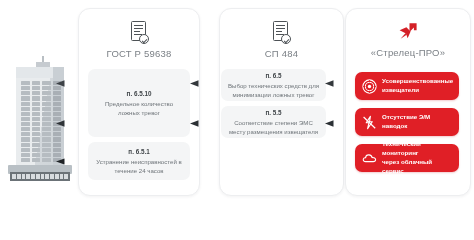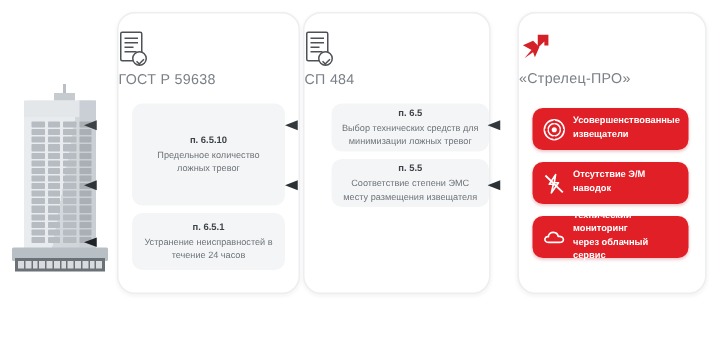--- a/index.html
+++ b/index.html
@@ -68,26 +68,26 @@
 
   
   .panel {
     position: absolute; top: 8px; height: 188px;
     background: #ffffff;
     border: 1px solid #edeef0;
     border-radius: 12px;
     box-shadow: 0 1px 3px rgba(30,36,44,.06);
   }
   #panel-gost { left: 78px;  width: 122px; }
-  #panel-sp   { left: 202px; width: 125px; }
+  #panel-sp   { left: 219px; width: 125px; }
   #panel-str  { left: 345px; width: 126px; }
 
   .panel-head {
     position: absolute; left: 0; right: 0; top: 12px;
-    display: flex; flex-direction: column; align-items: flex-start; gap: 4px;
+    display: flex; flex-direction: column; align-items: center; gap: 4px;
   }
   .panel-title {
     font-size: 9.5px; color: #7b8086; letter-spacing: .2px; white-space: nowrap;
   }
 
   
   .doc-icon { position: relative; width: 19px; height: 23px; }
   .doc-icon .sheet {
     position:absolute; left:1px; top:0; width:15px; height:20px;
     border:1.4px solid #4d5256; border-radius:1.5px; background:#fff;

